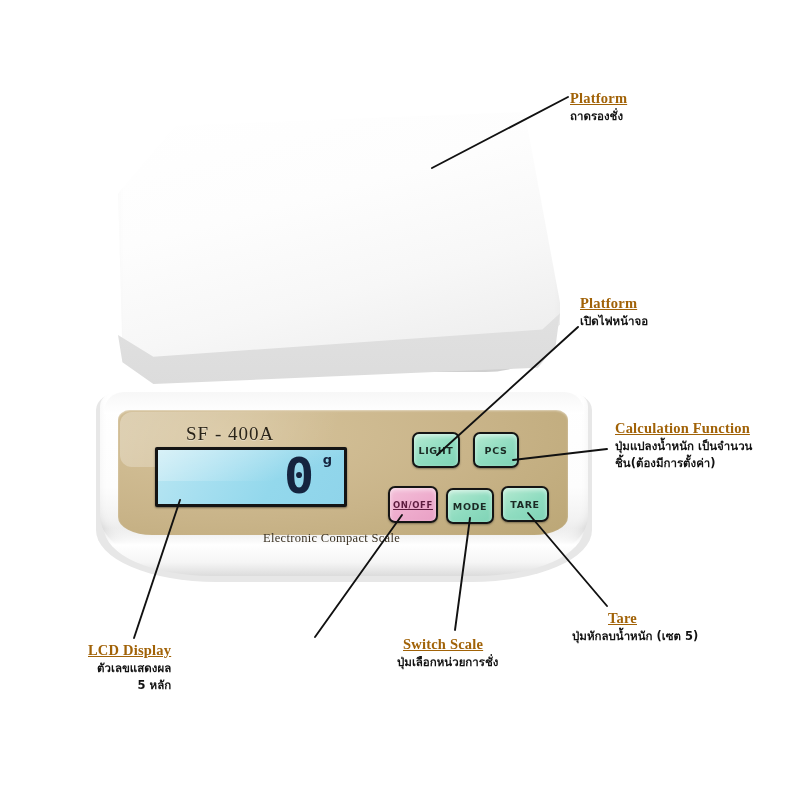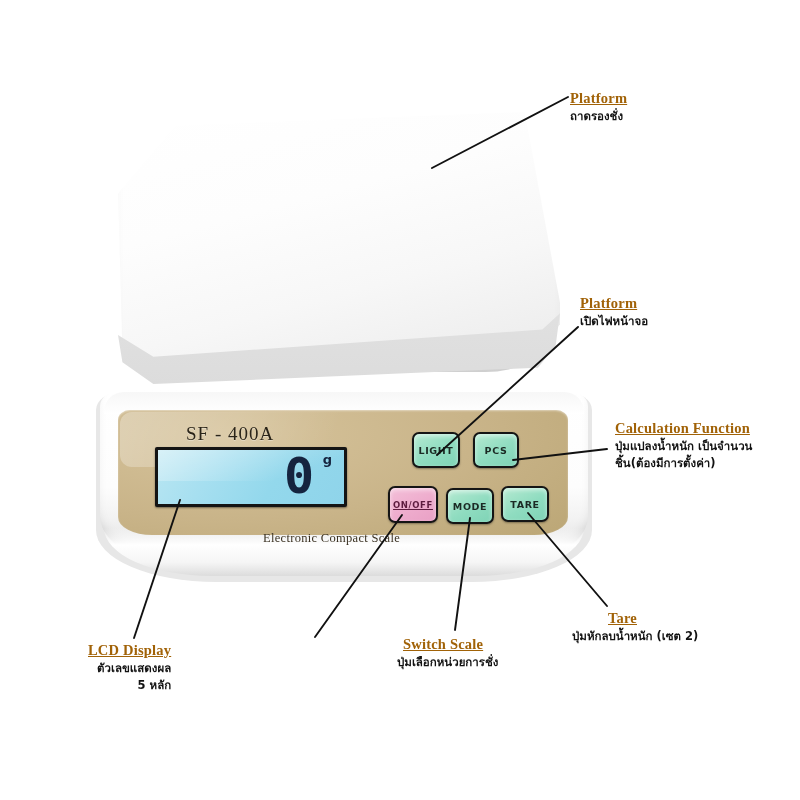--- a/index.html
+++ b/index.html
@@ -214,21 +214,21 @@
   </div>
 
   <div class="callout" style="left:615px;top:420px;">
     <div class="en">Calculation Function</div>
     <div class="th">ปุ่มแปลงน้ำหนัก เป็นจำนวน</div>
     <div class="th">ชิ้น(ต้องมีการตั้งค่า)</div>
   </div>
 
   <div class="callout" style="left:572px;top:610px;">
     <div class="en" style="margin-left:36px;">Tare</div>
-    <div class="th">ปุ่มหักลบน้ำหนัก (เซต 2)</div>
+    <div class="th">ปุ่มหักลบน้ำหนัก (เซต 5)</div>
   </div>
 
   <div class="callout" style="left:88px;top:642px;text-align:right;">
     <div class="en">LCD Display</div>
     <div class="th">ตัวเลขแสดงผล</div>
     <div class="th">5 หลัก</div>
   </div>
 
 
   <div class="callout" style="left:397px;top:636px;">

